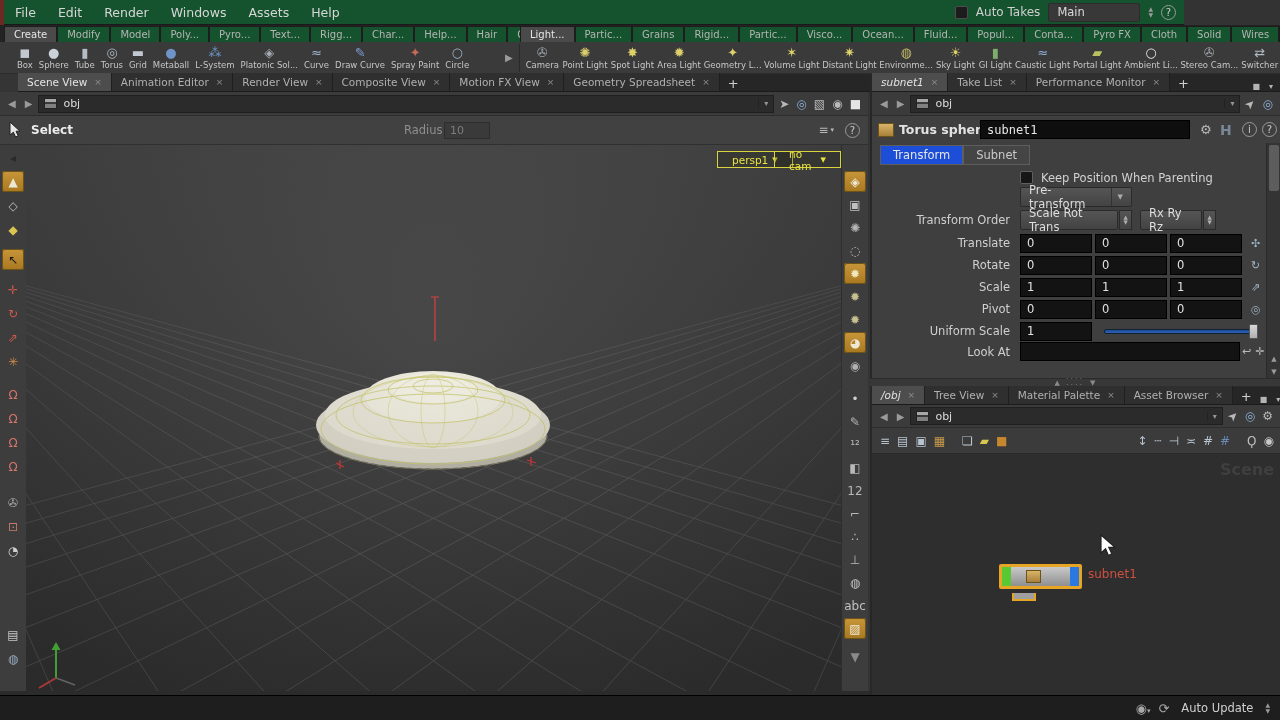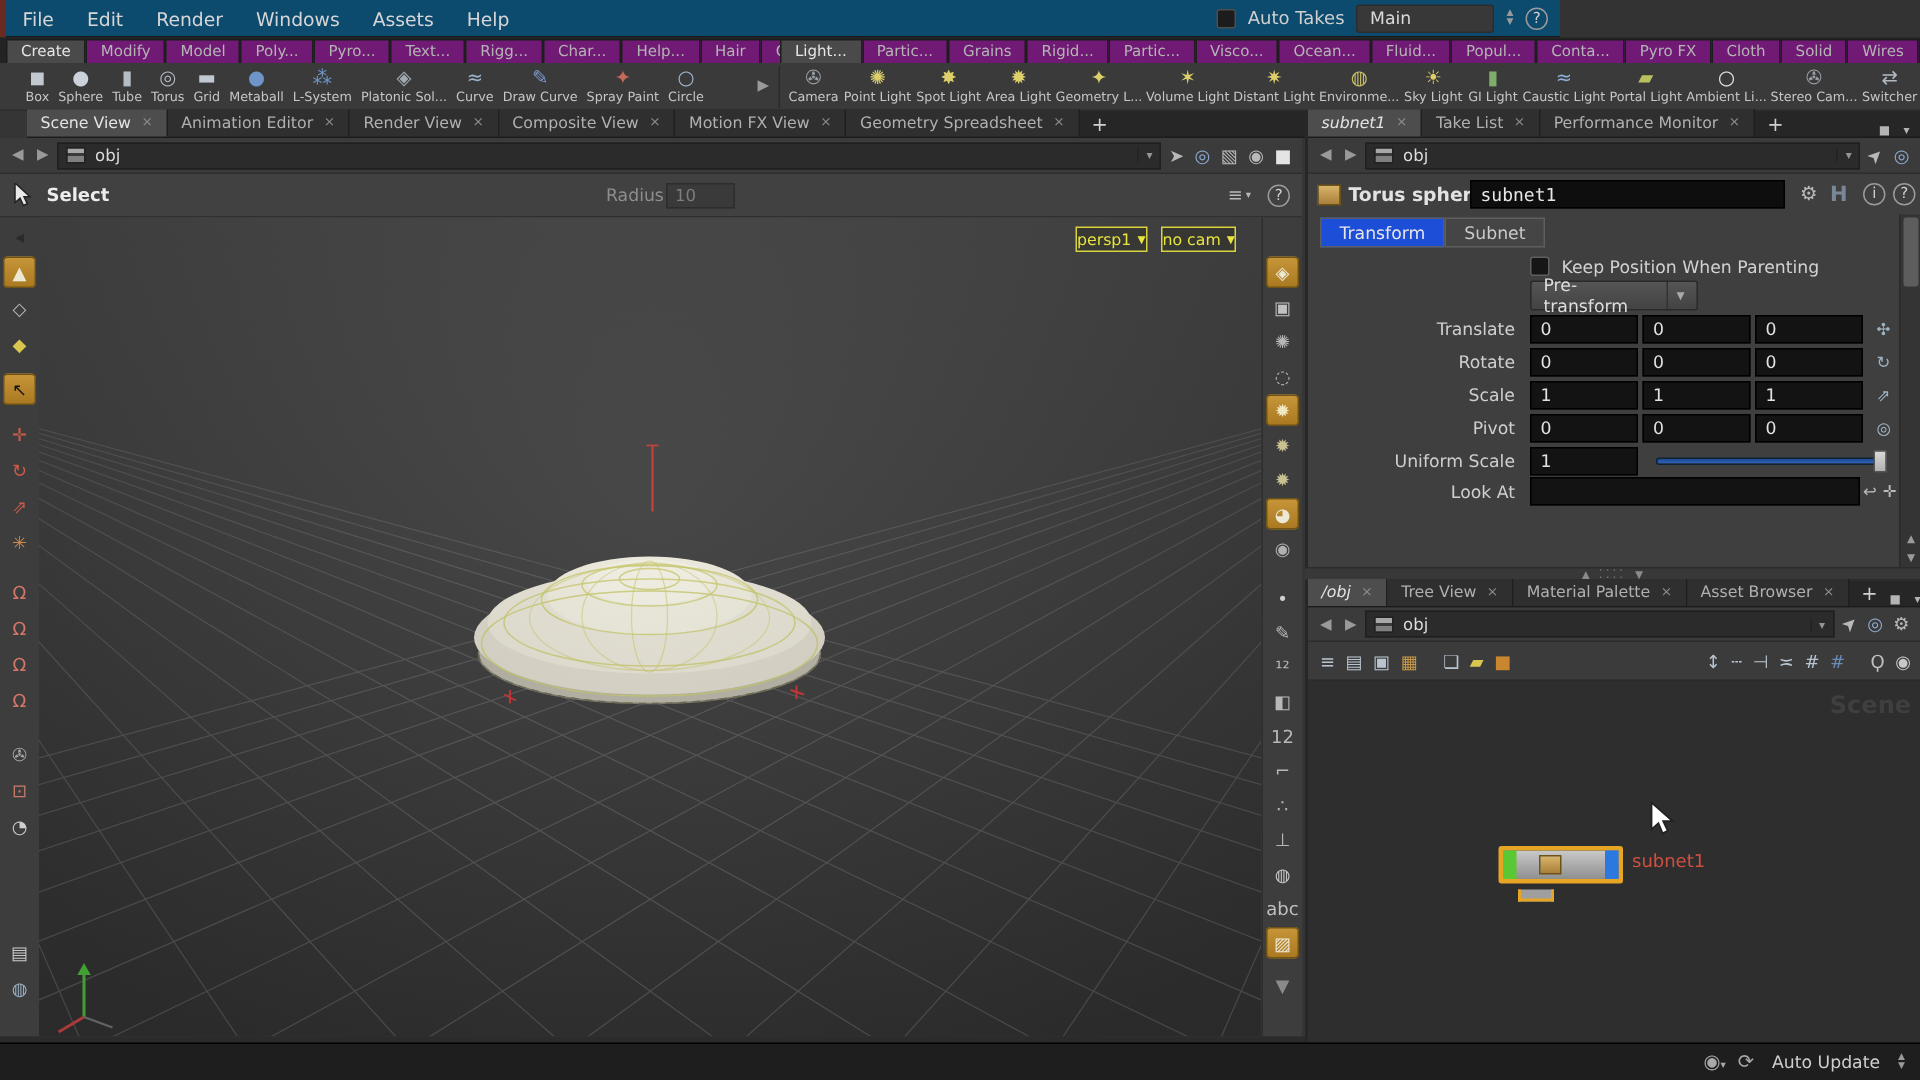--- a/index.html
+++ b/index.html
@@ -1,31 +1,31 @@
 <!DOCTYPE html>
 <html><head>
 <meta charset="utf-8">
 <style>
 *{margin:0;padding:0;box-sizing:border-box}
 html,body{width:1280px;height:720px;overflow:hidden}
 body{position:relative;background:#333;font-family:"DejaVu Sans","Liberation Sans",sans-serif;color:#ccc;font-size:11px}
 
-#menubar{position:absolute;left:0;top:0;width:1040px;height:25px;background:#0c4a6e;border-bottom:1px solid #191919;display:flex;align-items:center}
+#menubar{position:absolute;left:0;top:0;width:1184px;height:25px;background:#14532d;border-bottom:1px solid #191919;display:flex;align-items:center}
 #accent{width:4px;height:25px;background:#6a2a22;flex:none}
 .menu-item{padding:0 11px;font-size:12.5px;color:#d6d6d6;height:25px;display:flex;align-items:center}
 .mb-right{margin-left:auto;display:flex;align-items:center;gap:8px;padding-right:8px}
 .cbx{width:13px;height:13px;background:#1c1c1c;border:1px solid #4d4d4d;border-radius:2px;flex:none}
 .mb-label{font-size:12px;color:#cfcfcf}
 .mselect{width:92px;height:19px;background:#383838;border:1px solid #2c2c2c;border-radius:2px;display:flex;align-items:center;padding:0 8px;font-size:11.5px;color:#dadada}
 .spinner{display:flex;flex-direction:column;line-height:6px;font-size:6px;color:#9a9a9a}
 .circlebtn{width:15px;height:15px;border:1px solid #9a9a9a;border-radius:50%;font-size:10px;color:#cdcdcd;display:flex;align-items:center;justify-content:center}
 
 #shelftabs{position:absolute;left:0;top:25px;width:1280px;height:17px;background:#232323;display:flex;align-items:flex-end}
 .stabs{display:flex;height:17px;align-items:flex-end}
-.stab{height:16px;padding:0 9px;background:#701a75;border:1px solid #1d1d1d;border-bottom:none;color:#b4b4b4;font-size:10px;display:flex;align-items:center;white-space:nowrap}
+.stab{height:16px;padding:0 9px;background:#14532d;border:1px solid #1d1d1d;border-bottom:none;color:#b4b4b4;font-size:10px;display:flex;align-items:center;white-space:nowrap}
 .stab.active{background:#4a4a4a;color:#e6e6e6}
 .shelfplus{color:#cfcfcf;font-size:12px;padding:0 5px}
 .shelfdd{color:#9a9a9a;font-size:8px;padding:0 3px}
 #shelftools{position:absolute;left:0;top:42px;width:1280px;height:32px;background:#3a3a3a;border-bottom:1px solid #2c2c2c;display:flex}
 .toolgrp{display:flex;align-items:center;overflow:hidden}
 .tool{display:flex;flex-direction:column;align-items:center;justify-content:center;gap:0;padding:0 3px;min-width:0;flex:0 1 auto;white-space:nowrap;overflow:hidden;font-size:8.5px;color:#c6c6c6}
 .tool .g{font-size:13px;line-height:15px}
 .vdiv{width:1px;height:28px;background:#2a2a2a;margin:2px 2px;flex:none}
 .ovf{color:#9a9a9a;font-size:10px;padding:0 4px;flex:none}
 
@@ -52,21 +52,21 @@
 #selopts{position:absolute;right:34px;display:flex;align-items:center;gap:2px;color:#b8b8b8;font-size:12px}
 #selhelp{position:absolute;right:8px}
 .stow{position:absolute;top:71px;bottom:4px;background:#3d3d3d;display:flex;flex-direction:column;align-items:center}
 #stowL{left:0;width:26px;padding-top:2px;gap:3px}
 #stowR{left:841px;width:27px;padding-top:26px;gap:2px;border-left:1px solid #2e2e2e}
 .sicon{width:22px;height:21px;border-radius:3px;display:flex;align-items:center;justify-content:center;font-size:12px;flex:none;color:#b8b8b8}
 .sicon.active{background:linear-gradient(#c8963a,#a87820);box-shadow:inset 0 0 0 1px #6e5316}
 #vpcanvas{position:absolute;left:26px;top:71px;width:815px;height:546px;background:linear-gradient(#474747,#3c3c3c 55%,#333);overflow:hidden}
 #vpcanvas svg{position:absolute;inset:0}
 .vig{position:absolute;inset:0;background:radial-gradient(ellipse at 50% 35%,rgba(255,255,255,.04),rgba(0,0,0,.17) 88%);pointer-events:none}
-.camlabel{position:absolute;top:6px;height:17px;border:1px solid #d9d43d;color:#e8e33f;font-size:10.5px;display:flex;align-items:center;gap:4px;padding:0 0;background:rgba(30,30,20,.25)}
+.camlabel{position:absolute;top:6px;height:17px;border:1px solid #d9d43d;color:#e8e33f;font-size:10.5px;display:flex;align-items:center;gap:4px;padding:0 14px;background:rgba(30,30,20,.25)}
 .camlabel .dd{font-size:7px}
 #cam1{left:691px}#cam2{left:748px}
 #vpbottom{position:absolute;left:0;bottom:0;width:870px;height:4px;background:#2b2b2b}
 
 #parm-pane{position:absolute;left:870px;top:74px;width:410px;height:304px;background:#3f3f3f;border-left:2px solid #272727}
 #parm-header{position:absolute;left:0;top:42px;width:410px;height:27px;display:flex;align-items:center;padding:0 6px;gap:5px}
 .cratebig{width:16px;height:14px;background:linear-gradient(#d8b46a,#a9803a);border:1px solid #6e5218;flex:none}
 #parm-title{font-weight:bold;font-size:12.5px;color:#e2e2e2;white-space:nowrap}
 #parm-name{position:absolute;left:108px;width:210px;height:19px;background:#0e0e0e;border:1px solid #000;color:#e6e6e6;font-size:12px;font-family:"DejaVu Sans Mono",monospace;display:flex;align-items:center;padding:0 6px}
 .hicon{position:absolute;font-size:13px;color:#b9b9b9}
@@ -518,20 +518,37 @@
         <span class="pcheck"></span>
         <span class="cklabel">Keep Position When Parenting</span>
       </div>
     <div class="prow" style="height:22px">
       <span class="plabel"></span>
       <div class="dropbox" style="width:112px">
           <span>Pre-transform</span>
           <span class="dd">▼</span>
         </div>
     </div>
+    <div class="prow" style="height:24px">
+      <span class="plabel">Transform Order</span>
+      <div class="dropbox" style="width:98px">
+          <span>Scale Rot Trans</span>
+        </div>
+      <div class="spinbox">
+          <span>▲</span>
+          <span>▼</span>
+        </div>
+      <div class="dropbox" style="width:62px;margin-left:8px">
+          <span>Rx Ry Rz</span>
+        </div>
+      <div class="spinbox">
+          <span>▲</span>
+          <span>▼</span>
+        </div>
+    </div>
     <div class="prow" style="height:22px">
         <span class="plabel">Translate</span>
         <span class="pfield v3">0</span>
         <span class="pfield v3">0</span>
         <span class="pfield v3">0</span>
         <span class="handle-ic">✣</span>
       </div>
       <div class="prow" style="height:22px">
         <span class="plabel">Rotate</span>
         <span class="pfield v3">0</span>

